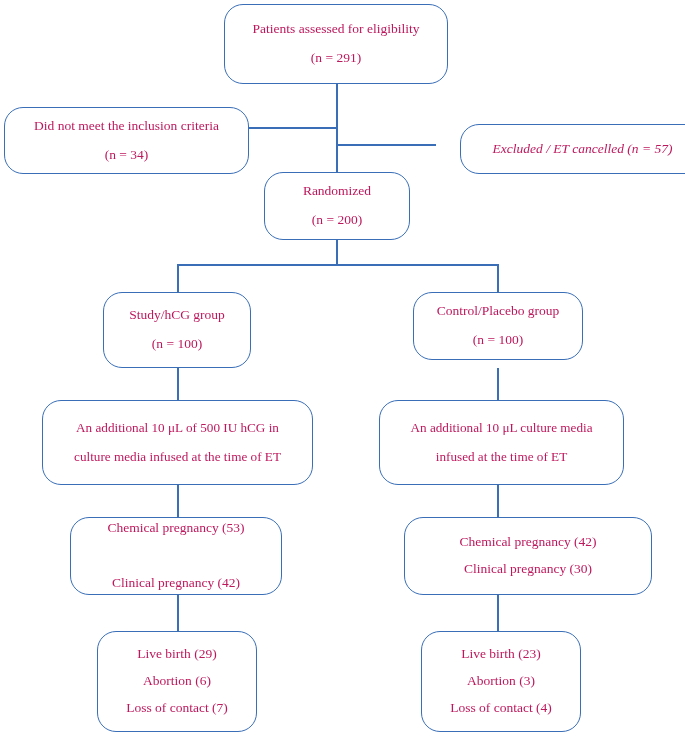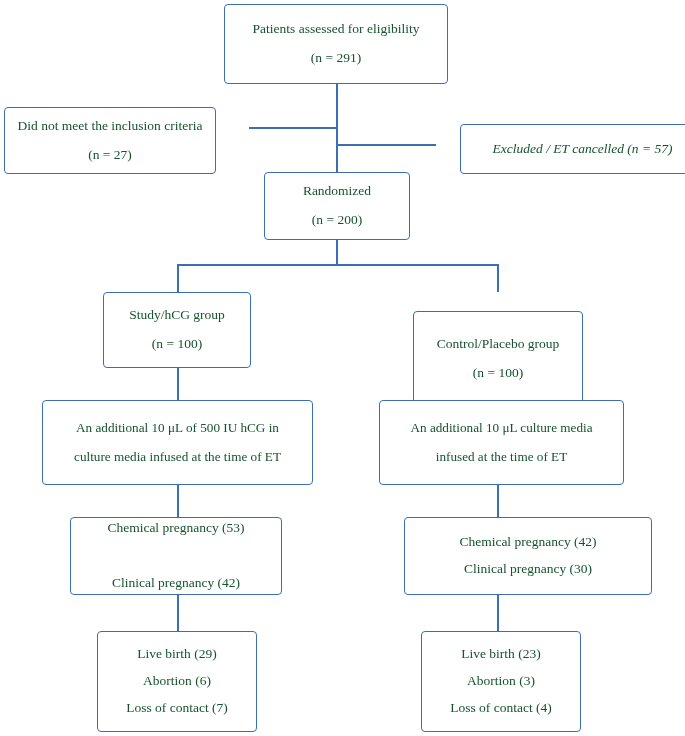--- a/index.html
+++ b/index.html
@@ -12,28 +12,28 @@
     width: 685px;
     height: 736px;
     background: #ffffff;
     font-family: "Liberation Serif", "DejaVu Serif", serif;
     overflow: hidden;
   }
   .node {
     position: absolute;
     box-sizing: border-box;
     border: 1.6px solid #3a6fb8;
-    border-radius: 4px;
+    border-radius: 19px;
     background: #ffffff;
     display: flex;
     flex-direction: column;
     align-items: center;
     justify-content: center;
     text-align: center;
-    color: #14532d;
+    color: #be185d;
     font-size: 13.5px;
     line-height: 1.1;
     z-index: 2;
   }
   .node .line {
     display: block;
     white-space: nowrap;
   }
   .node .line + .line {
     margin-top: 14px;
@@ -75,40 +75,40 @@
 
   <div class="connector v" style="left:497px; top:368px; height:32px;"></div>
   <div class="connector v" style="left:497px; top:485px; height:32px;"></div>
   <div class="connector v" style="left:497px; top:595px; height:36px;"></div>
 
   <div class="node" style="left:224px; top:4px; width:224px; height:80px;">
     <span class="line">Patients assessed for eligibility</span>
     <span class="line">(n = 291)</span>
   </div>
 
-  <div class="node" style="left:4px; top:107px; width:212px; height:67px;">
+  <div class="node" style="left:4px; top:107px; width:245px; height:67px;">
     <span class="line">Did not meet the inclusion criteria</span>
-    <span class="line">(n = 27)</span>
+    <span class="line">(n = 34)</span>
   </div>
 
   <div class="node" style="left:460px; top:124px; width:245px; height:50px;font-style:italic;">
     <span class="line">Excluded / ET cancelled (n = 57)</span>
   </div>
 
   <div class="node" style="left:264px; top:172px; width:146px; height:68px;">
     <span class="line">Randomized</span>
     <span class="line">(n = 200)</span>
   </div>
 
   <div class="node" style="left:103px; top:292px; width:148px; height:76px;">
     <span class="line">Study/hCG group</span>
     <span class="line">(n = 100)</span>
   </div>
 
-  <div class="node" style="left:413px; top:292px; width:170px; height:96px;margin-top:19px;">
+  <div class="node" style="left:413px; top:292px; width:170px; height:68px;">
     <span class="line">Control/Placebo group</span>
     <span class="line">(n = 100)</span>
   </div>
 
   <div class="node wide" style="left:42px; top:400px; width:271px; height:85px;">
     <span class="line">An additional 10 μL of 500 IU hCG in</span>
     <span class="line">culture media infused at the time of ET</span>
   </div>
 
   <div class="node wide" style="left:379px; top:400px; width:245px; height:85px;">

